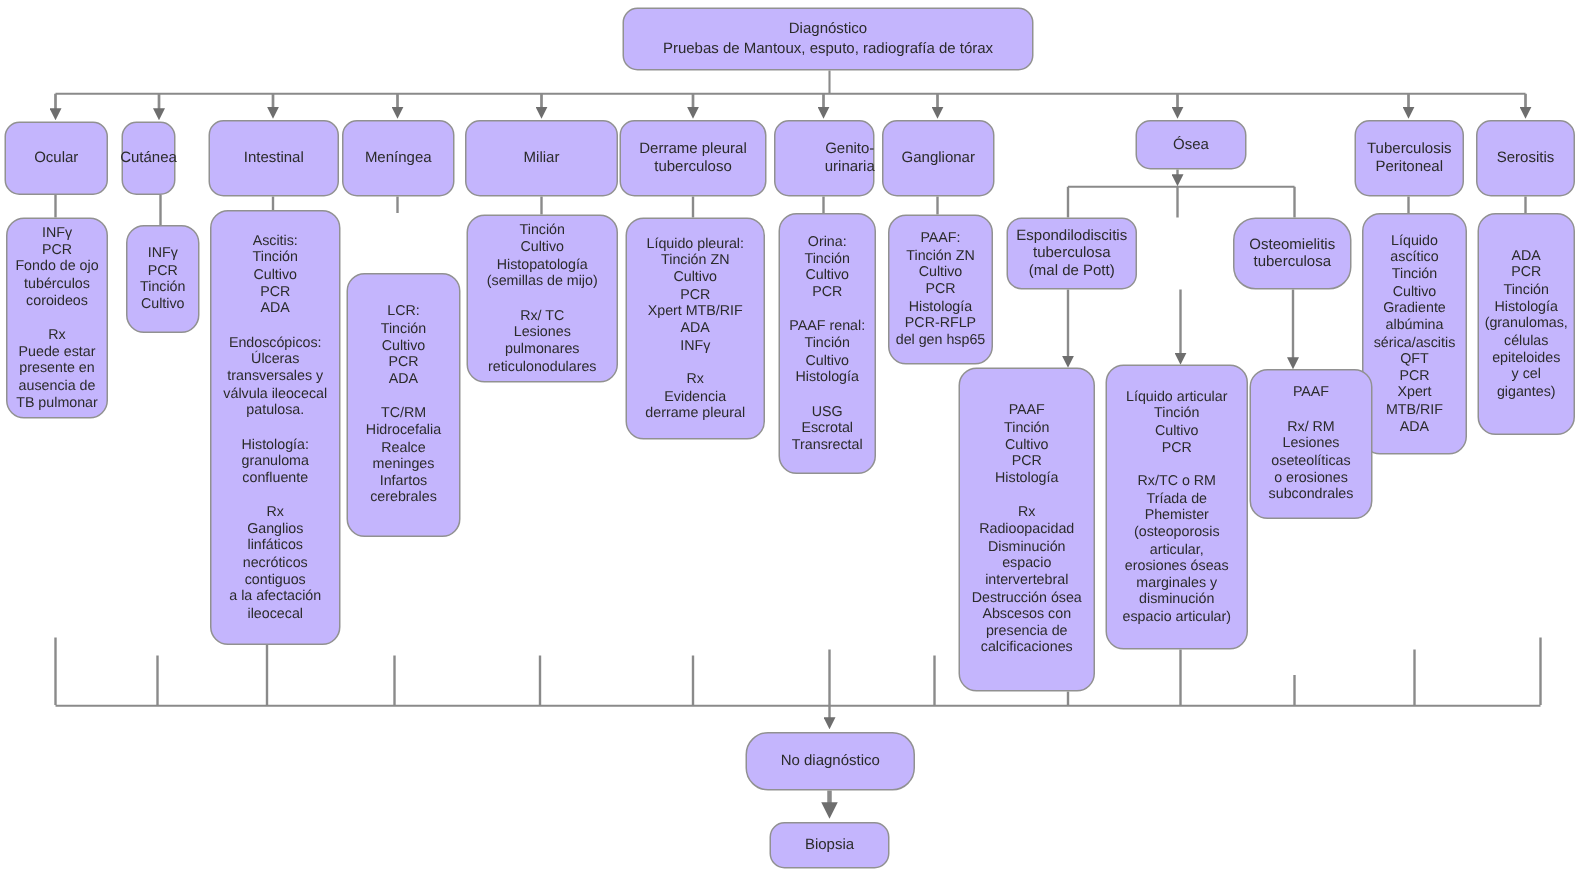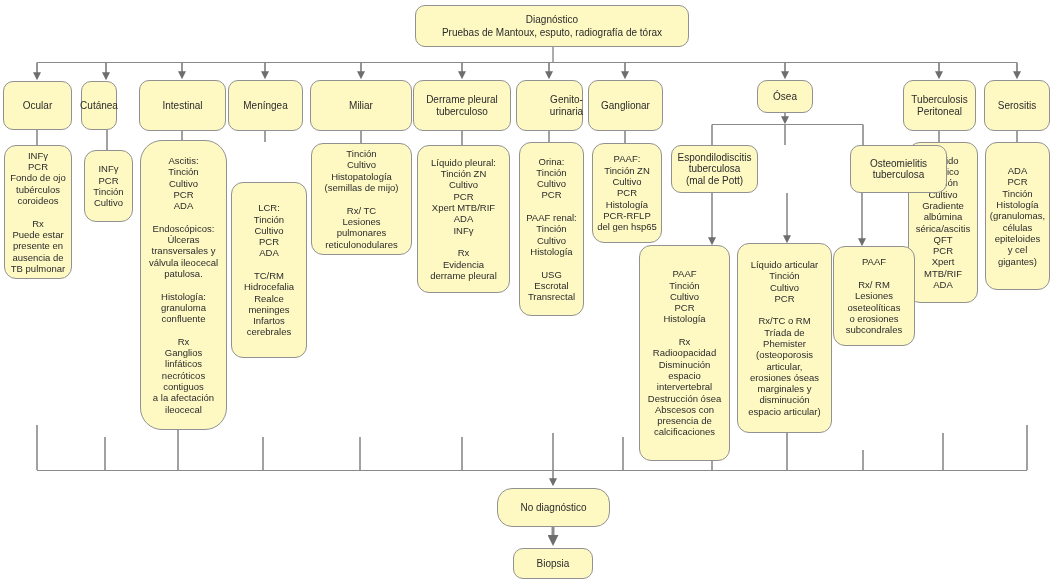--- a/index.html
+++ b/index.html
@@ -8,21 +8,21 @@
     width:1061px;height:583px;
     background:#fff;
     font-family:"Liberation Sans", sans-serif;
     color:#2b2b2b;
     overflow:hidden;
   }
   .wires{position:absolute;left:0;top:0;width:1061px;height:583px;}
   .box{
     position:absolute;
     box-sizing:border-box;
-    background:#fef9c3;
+    background:#c4b5fd;
     border:1px solid #919191;
     border-radius:10px;
     display:flex;align-items:center;justify-content:center;
     text-align:center;
     white-space:pre-line;
     z-index:2;
   }
   .cat{font-size:10px;line-height:11.5px;padding:2px;}
   .det{font-size:9.5px;line-height:11.3px;padding:3px 1px;border-radius:12px;}
   .rootbox{font-size:10px;line-height:13px;}
@@ -103,41 +103,41 @@
   <div class="box cat" style="left:3px;top:81px;width:69px;height:49px;">Ocular</div>
   <div class="box cat" style="left:81px;top:81px;width:36px;height:49px;">Cutánea</div>
   <div class="box cat" style="left:139px;top:80px;width:87px;height:51px;">Intestinal</div>
   <div class="box cat" style="left:228px;top:80px;width:75px;height:51px;">Meníngea</div>
   <div class="box cat" style="left:310px;top:80px;width:102px;height:51px;">Miliar</div>
   <div class="box cat" style="left:413px;top:80px;width:98px;height:51px;">Derrame pleural
 tuberculoso</div>
   <div class="box cat" style="left:516px;top:80px;width:67px;height:51px;padding-left:36px;">Genito-
 urinaria</div>
   <div class="box cat" style="left:588px;top:80px;width:75px;height:51px;">Ganglionar</div>
-  <div class="box cat" style="left:757px;top:80px;width:56px;height:33px;">Ósea</div>
+  <div class="box cat" style="left:757px;top:80px;width:74px;height:33px;">Ósea</div>
   <div class="box cat" style="left:903px;top:80px;width:73px;height:51px;">Tuberculosis
 Peritoneal</div>
   <div class="box cat" style="left:984px;top:80px;width:66px;height:51px;">Serositis</div>
 
   <div class="box det" style="left:4px;top:145px;width:68px;height:134px;">INFγ
 PCR
 Fondo de ojo
 tubérculos
 coroideos
 
 Rx
 Puede estar
 presente en
 ausencia de
 TB pulmonar</div>
   <div class="box det" style="left:84px;top:150px;width:49px;height:72px;">INFγ
 PCR
 Tinción
 Cultivo</div>
-  <div class="box det" style="left:140px;top:140px;width:87px;height:290px;border-radius:22px;">Ascitis:
+  <div class="box det" style="left:140px;top:140px;width:87px;height:290px;">Ascitis:
 Tinción
 Cultivo
 PCR
 ADA
 
 Endoscópicos:
 Úlceras
 transversales y
 válvula ileocecal
 patulosa.
@@ -223,21 +223,21 @@
 Histología
 (granulomas,
 células
 epiteloides
 y cel
 gigantes)</div>
 
   <div class="box cat" style="left:671px;top:145px;width:87px;height:48px;">Espondilodiscitis
 tuberculosa
 (mal de Pott)</div>
-  <div class="box cat" style="left:850px;top:145px;width:97px;height:48px;">Osteomielitis
+  <div class="box cat" style="left:822px;top:145px;width:79px;height:48px;border-radius:15px;">Osteomielitis
 tuberculosa</div>
 
   <div class="box det" style="left:639px;top:245px;width:91px;height:216px;">PAAF
 Tinción
 Cultivo
 PCR
 Histología
 
 Rx
 Radioopacidad

